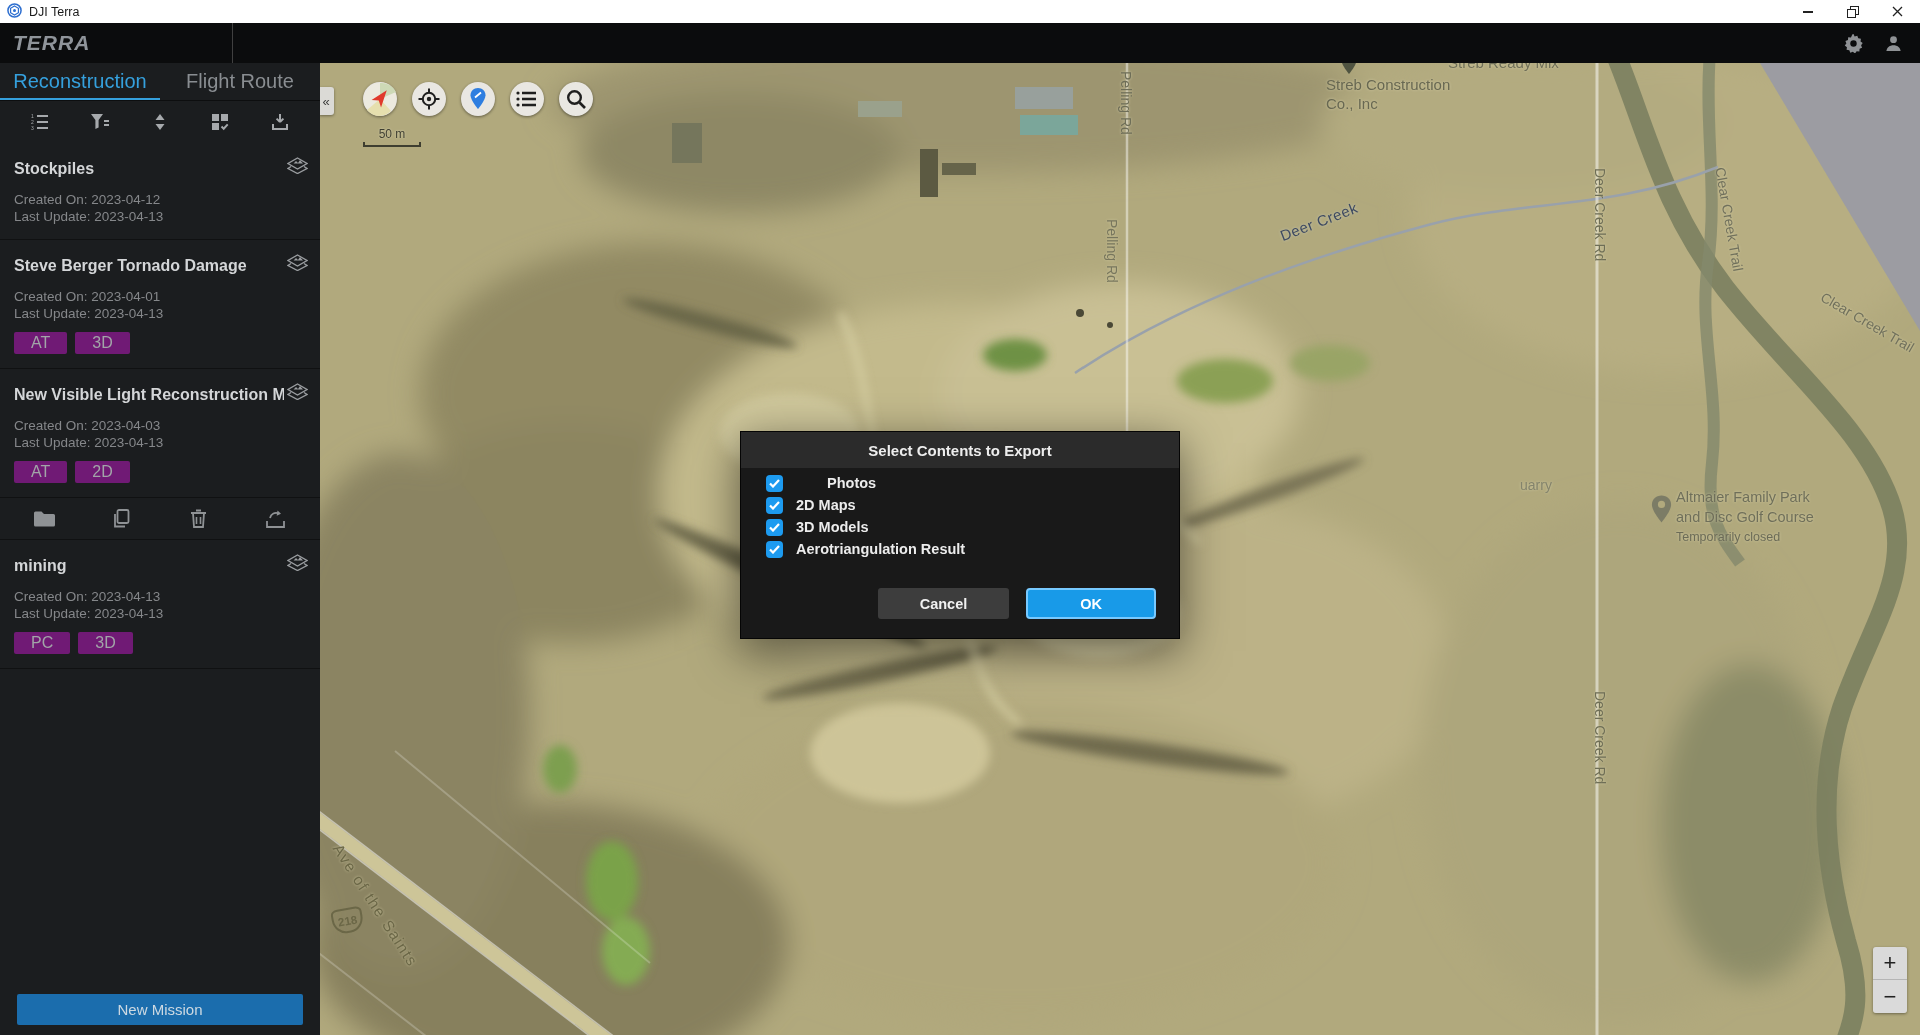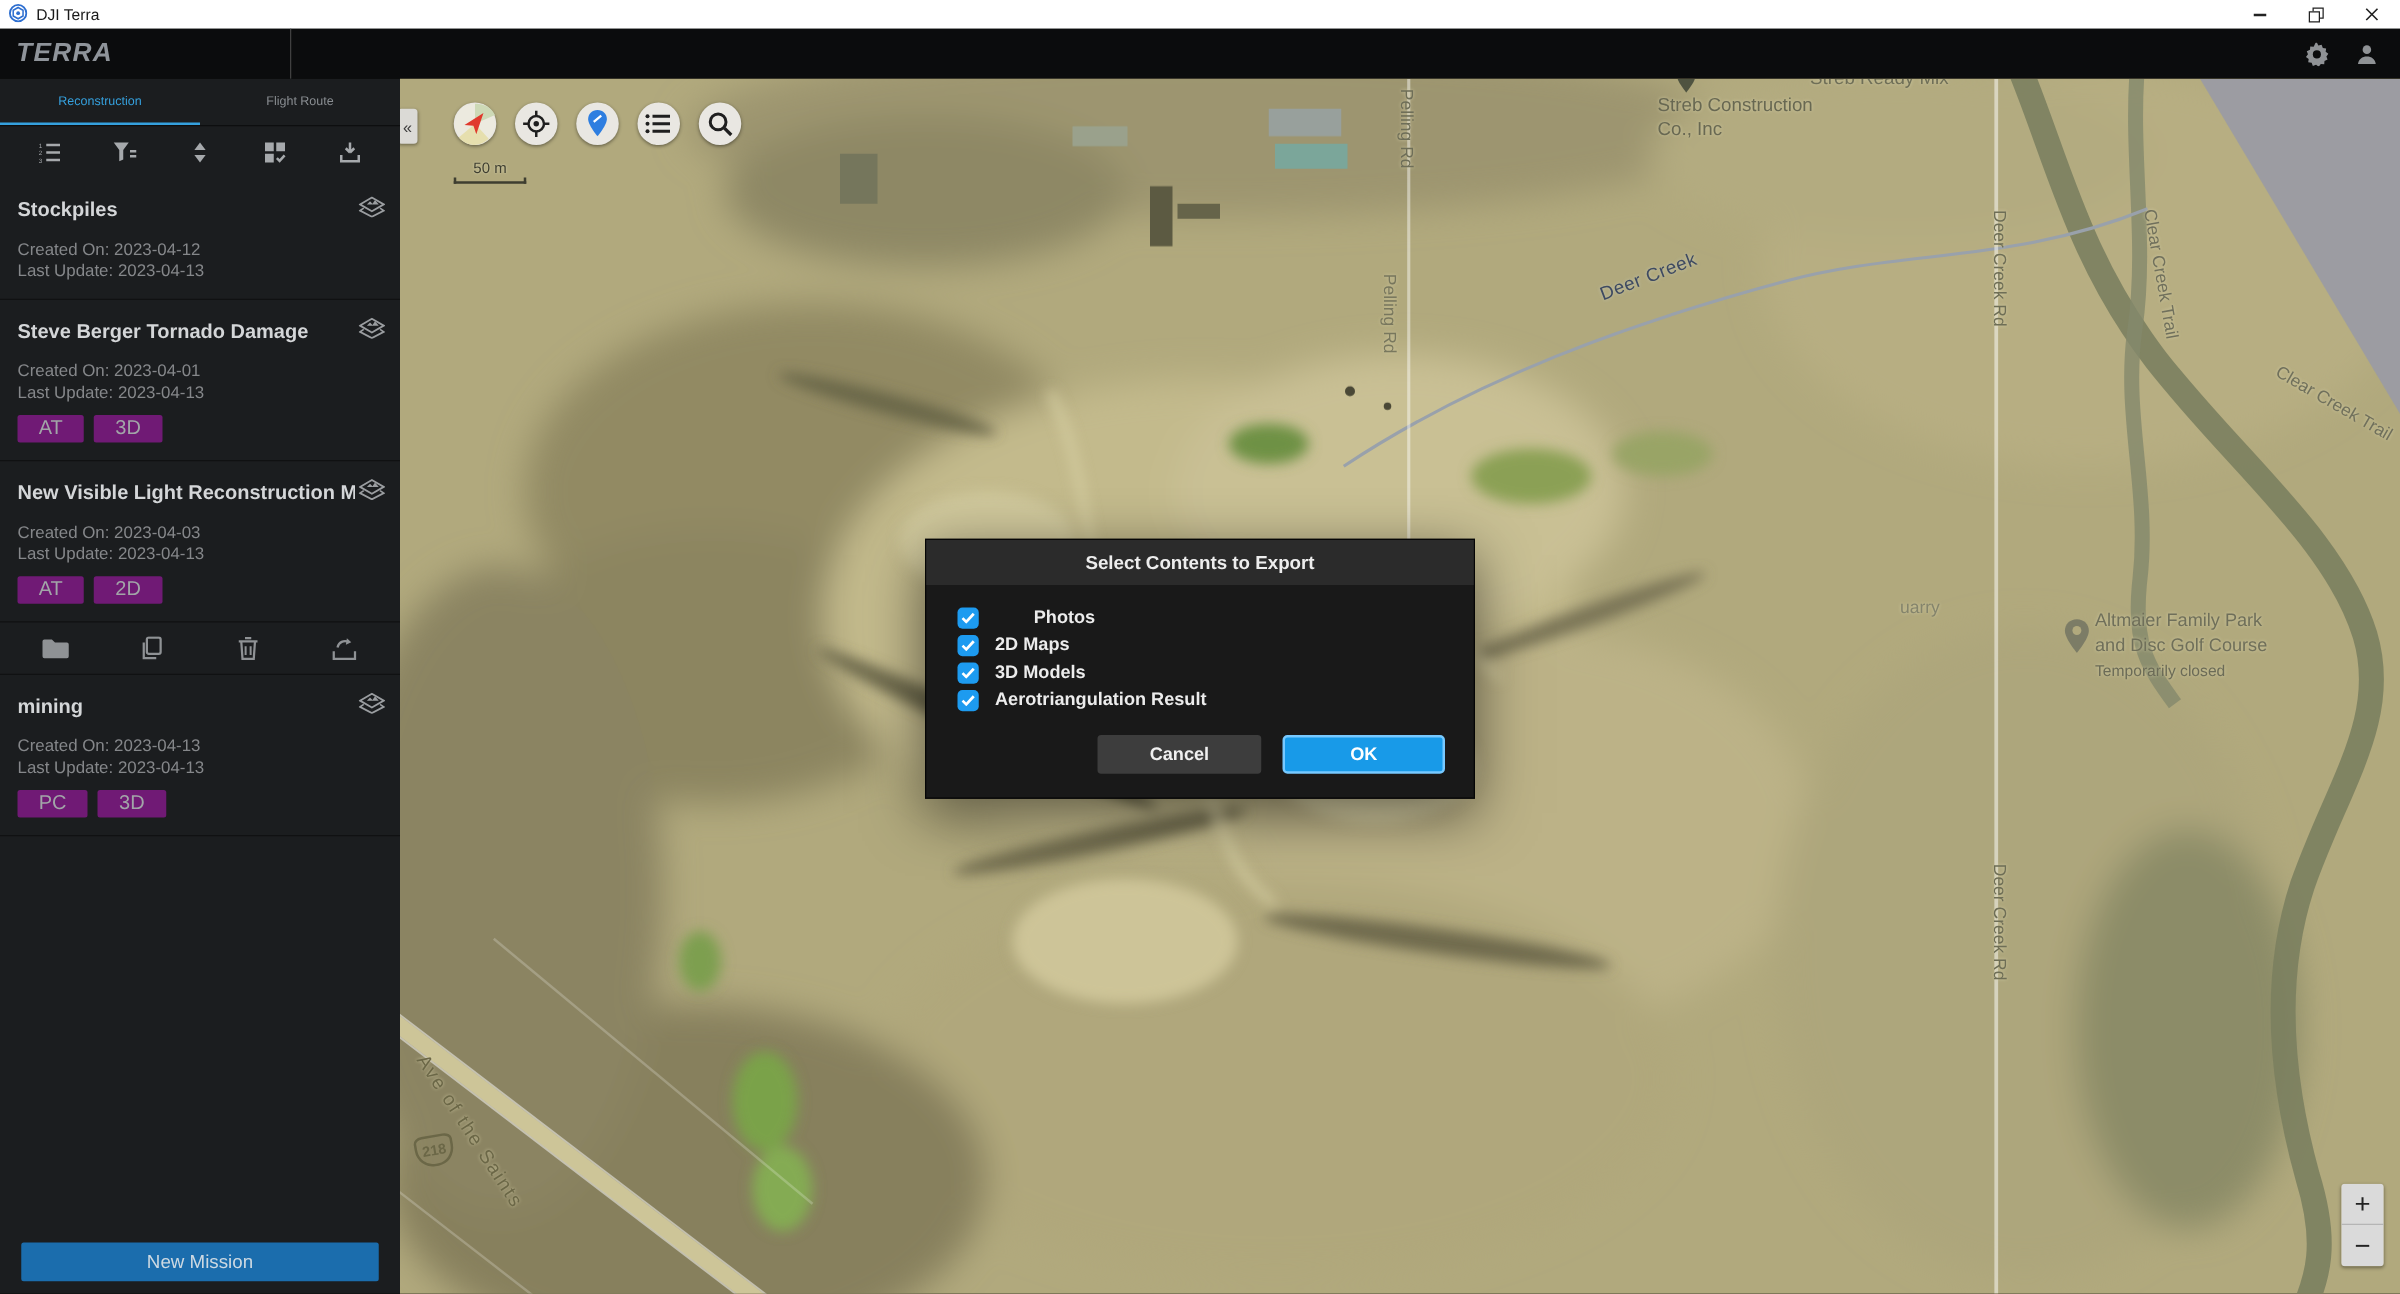--- a/index.html
+++ b/index.html
@@ -21,21 +21,21 @@
   
   .appheader{position:absolute;left:0;top:23px;width:1920px;height:40px;background:#0b0c0d;display:flex;align-items:center;}
   .logo-block{width:233px;height:100%;display:flex;align-items:center;padding-left:13px;border-right:1px solid #404040;}
   .terra-logo{font-style:italic;font-weight:800;font-size:21px;letter-spacing:1px;color:#8f949a;}
   .header-actions{margin-left:auto;display:flex;gap:14px;padding-right:14px;}
   .hbtn{background:none;border:none;cursor:pointer;display:flex;align-items:center;justify-content:center;width:26px;height:26px;}
 
   
   .sidebar{position:absolute;left:0;top:63px;width:320px;height:972px;background:#1b1d1f;}
   .tabs{display:flex;height:38px;position:relative;border-bottom:1px solid #0d0e0f;}
-  .tab{flex:1;display:flex;align-items:center;justify-content:center;font-size:10px;color:#898d91;background:none;border:none;cursor:pointer;}
+  .tab{flex:1;display:flex;align-items:center;justify-content:center;font-size:20px;color:#898d91;background:none;border:none;cursor:pointer;}
   .tab.active{color:#35a0dd;}
   .tab-underline{position:absolute;left:0;bottom:0;width:160px;height:2px;background:#35a0dd;}
   .side-toolbar{height:42px;display:flex;align-items:center;justify-content:space-around;padding:0 10px;}
   .tool-ic{background:none;border:none;cursor:pointer;width:30px;height:30px;display:flex;align-items:center;justify-content:center;}
   .search-wrap{padding:4px 14px 12px;border-bottom:1px solid #0f1011;}
   .search-wrap input{width:100%;height:26px;background:#2a2d30;border:none;border-radius:2px;
     color:#c6c8ca;font-size:13px;padding:0 9px;outline:none;}
   .search-wrap input::placeholder{color:#6c7074;}
   .mission{position:relative;padding:17px 14px 14px;border-bottom:1px solid #101112;cursor:pointer;}
   .mission-title{font-size:16px;font-weight:700;color:#d4d6d8;width:270px;white-space:nowrap;overflow:hidden;}
@@ -70,21 +70,21 @@
   .zoomctl{position:absolute;left:1553px;top:884px;width:34px;border-radius:3px;overflow:hidden;box-shadow:0 1px 3px rgba(0,0,0,.4);}
   .zbtn{display:block;width:34px;height:33px;background:#dadada;border:none;font-size:22px;line-height:20px;color:#222;cursor:pointer;}
   .zbtn.top{border-bottom:1px solid #b5b5b5;}
 
   
   .dialog{position:absolute;left:740px;top:431px;width:440px;height:208px;background:#191919;
     border:1px solid #050505;box-shadow:0 12px 44px rgba(0,0,0,.55);z-index:50;}
   .dialog-title{height:36px;background:#2b2b2b;color:#ededed;font-weight:700;font-size:15px;
     display:flex;align-items:center;justify-content:center;}
   .opt{display:flex;align-items:center;gap:13px;margin:0 0 0 25px;height:22px;cursor:pointer;}
-  .opt.first{margin-top:15px;gap:44px;}
+  .opt.first{margin-top:4px;gap:44px;}
   .cb{width:17px;height:17px;background:#1d9bf0;border-radius:4px;display:flex;align-items:center;justify-content:center;flex:0 0 17px;}
   .opt-label{color:#ececec;font-size:14.5px;font-weight:600;}
   .dialog-buttons{position:absolute;bottom:19px;left:137px;display:flex;gap:17px;}
   .btn-cancel{width:131px;height:31px;background:#3d3d3d;border:none;border-radius:3px;color:#f0f0f0;font-size:14.5px;font-weight:700;cursor:pointer;}
   .btn-ok{width:130px;height:31px;background:#189ae8;border:2px solid #77c9ff;border-radius:4px;color:#fff;font-size:14.5px;font-weight:700;cursor:pointer;}
 </style>
 </head>
 <body>
 
 <div id="app">

